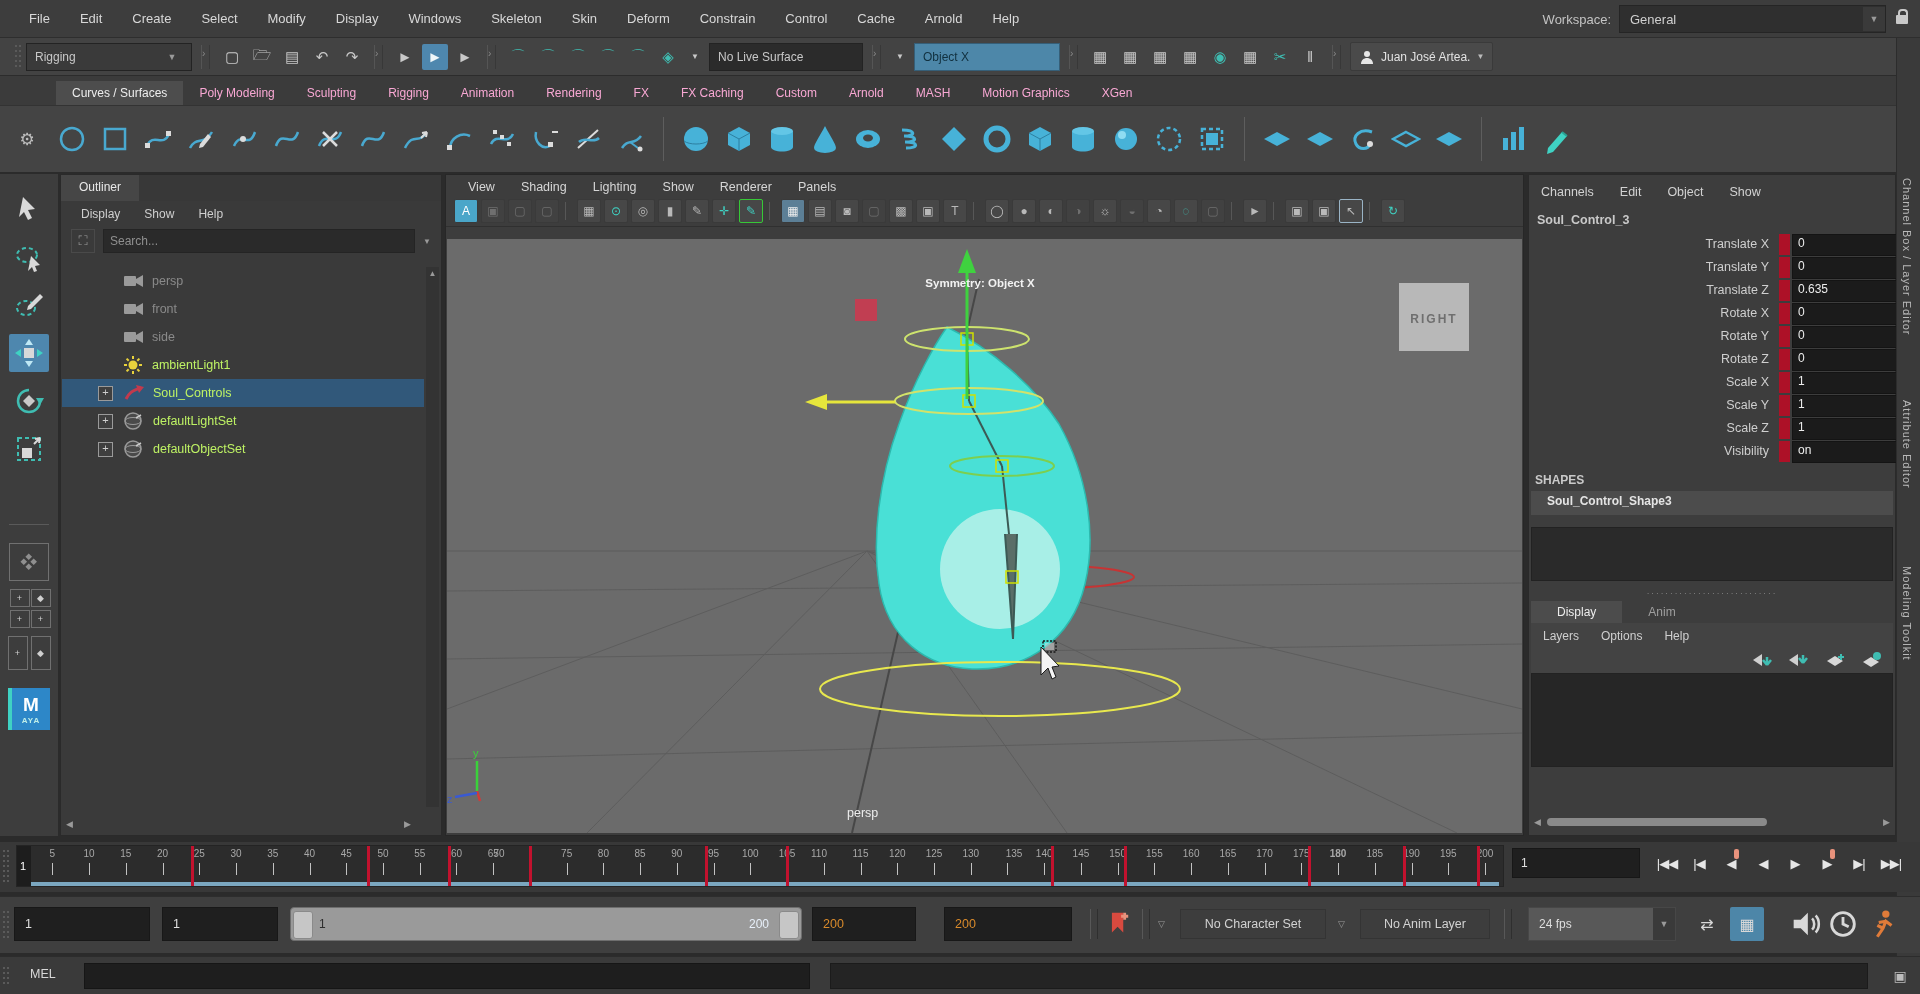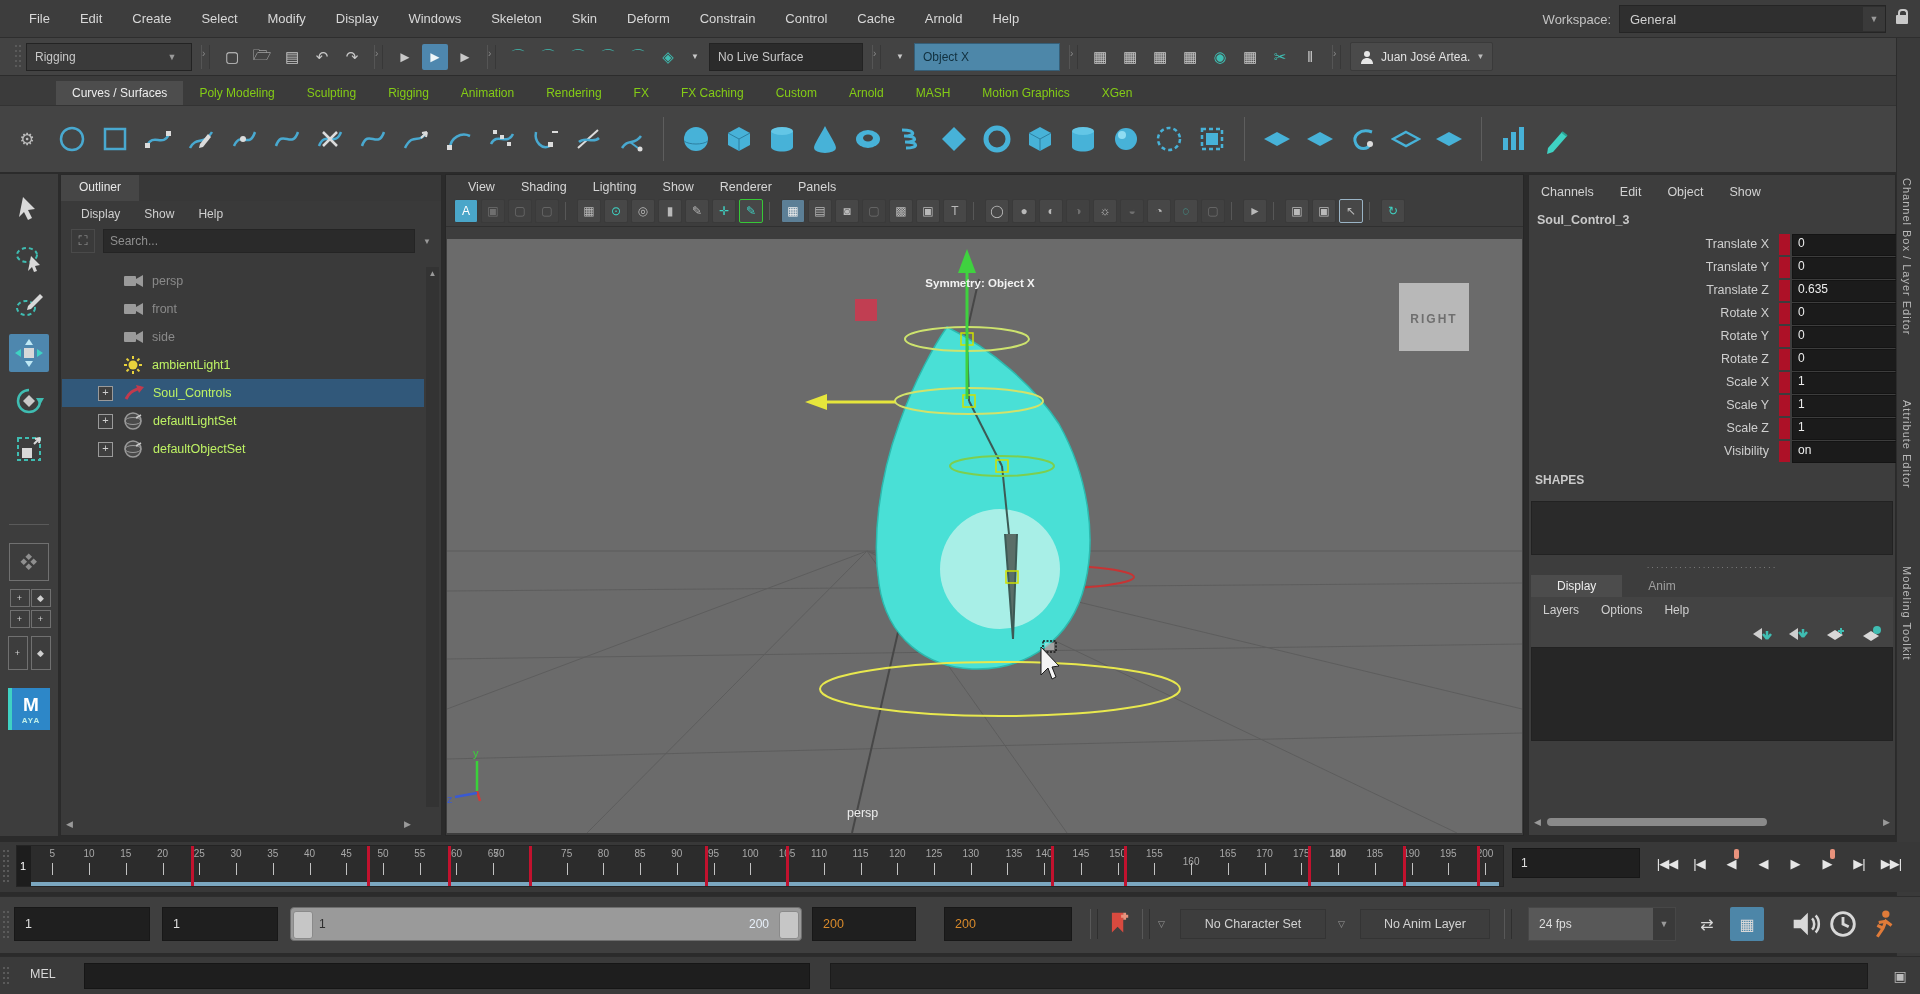--- a/index.html
+++ b/index.html
@@ -37,21 +37,21 @@
   .gi.small{font-size:11px;width:20px;}
   .objx{width:128px;height:26px;background:#4d87a9;border:1px solid #365f78;color:#11303f;
         display:flex;align-items:center;padding:0 8px;font-size:12px;}
   .userchip{height:27px;background:#4a4a4a;border:1px solid #3a3a3a;border-radius:2px;display:flex;
             align-items:center;gap:6px;padding:0 8px;color:#e2e2e2;font-size:12px;}
   .sb-right{position:absolute;right:10px;top:43px;display:flex;gap:10px;}
   .mini-svg{width:26px;height:26px;}
   
   #shelf-tabs{left:0;top:76px;width:1920px;height:30px;background:#3b3b3b;display:flex;align-items:flex-end;
               padding-left:56px;box-sizing:border-box;border-bottom:1px solid #333;}
-  .shelf-tab{padding:5px 16px;font-size:12px;color:#84cc16;background:#3b3b3b;}
+  .shelf-tab{padding:5px 16px;font-size:12px;color:#f9a8d4;background:#3b3b3b;}
   .shelf-tab.active{background:#4d4d4d;color:#ededed;}
   #shelf-icons{left:0;top:106px;width:1920px;height:66px;background:#444;display:flex;align-items:center;
                gap:13px;padding-left:16px;box-sizing:border-box;}
   .shelf-ico{width:30px;height:30px;flex:0 0 auto;}
   .shelf-ico svg{width:30px;height:30px;}
   .shelf-div{width:1px;height:44px;background:#5e5e5e;margin:0 4px;flex:0 0 auto;}
   #shelf-gear{width:22px;height:22px;color:#bdbdbd;font-size:17px;display:flex;align-items:center;justify-content:center;margin-right:6px;}
   
   #mainarea{left:0;top:172px;width:1920px;height:670px;background:#2b2b2b;}
   #toolbox{left:0;top:174px;width:58px;height:662px;background:#3d3d3d;display:flex;flex-direction:column;
@@ -769,20 +769,21 @@
           <div class="ch-key"></div>
           <div class="ch-field">1</div>
         </div>
         <div class="ch-row">
           <div class="ch-label">Visibility</div>
           <div class="ch-key"></div>
           <div class="ch-field">on</div>
         </div>
       </div>
     <div id="cb-shapes-label">SHAPES</div>
+    <div id="cb-shape-row">Soul_Control_Shape3</div>
     <div id="cb-emptybox"></div>
     <div id="cb-dots">····························</div>
     <div id="le-tabs">
         <div class="le-tab active">Display</div>
         <div class="le-tab">Anim</div>
       </div>
     <div id="le-menus">
         <span>Layers</span>
         <span>Options</span>
         <span>Help</span>
@@ -878,21 +879,21 @@
         <span class="tl-num" style="left: 997px;">135</span>
         <span class="tl-tick" style="left: 990.462px;"></span>
         <span class="tl-num" style="left: 1027.2px;">140</span>
         <span class="tl-tick" style="left: 1027.2px;"></span>
         <span class="tl-num" style="left: 1063.93px;">145</span>
         <span class="tl-tick" style="left: 1063.93px;"></span>
         <span class="tl-num" style="left: 1100.66px;">150</span>
         <span class="tl-tick" style="left: 1100.66px;"></span>
         <span class="tl-num" style="left: 1137.4px;">155</span>
         <span class="tl-tick" style="left: 1137.4px;"></span>
-        <span class="tl-num" style="left: 1174.13px; margin-top: 8px;">160</span>
+        <span class="tl-num" style="left: 1174.13px;">160</span>
         <span class="tl-tick" style="left: 1174.13px;"></span>
         <span class="tl-num" style="left: 1210.86px;">165</span>
         <span class="tl-tick" style="left: 1210.86px;"></span>
         <span class="tl-num" style="left: 1247.6px;">170</span>
         <span class="tl-tick" style="left: 1247.6px;"></span>
         <span class="tl-num" style="left: 1284.33px;">175</span>
         <span class="tl-tick" style="left: 1284.33px;"></span>
         <span class="tl-num" style="left: 1321.07px; font-weight: bold;">180</span>
         <span class="tl-tick" style="left: 1321.07px;"></span>
         <span class="tl-num" style="left: 1357.8px;">185</span>

